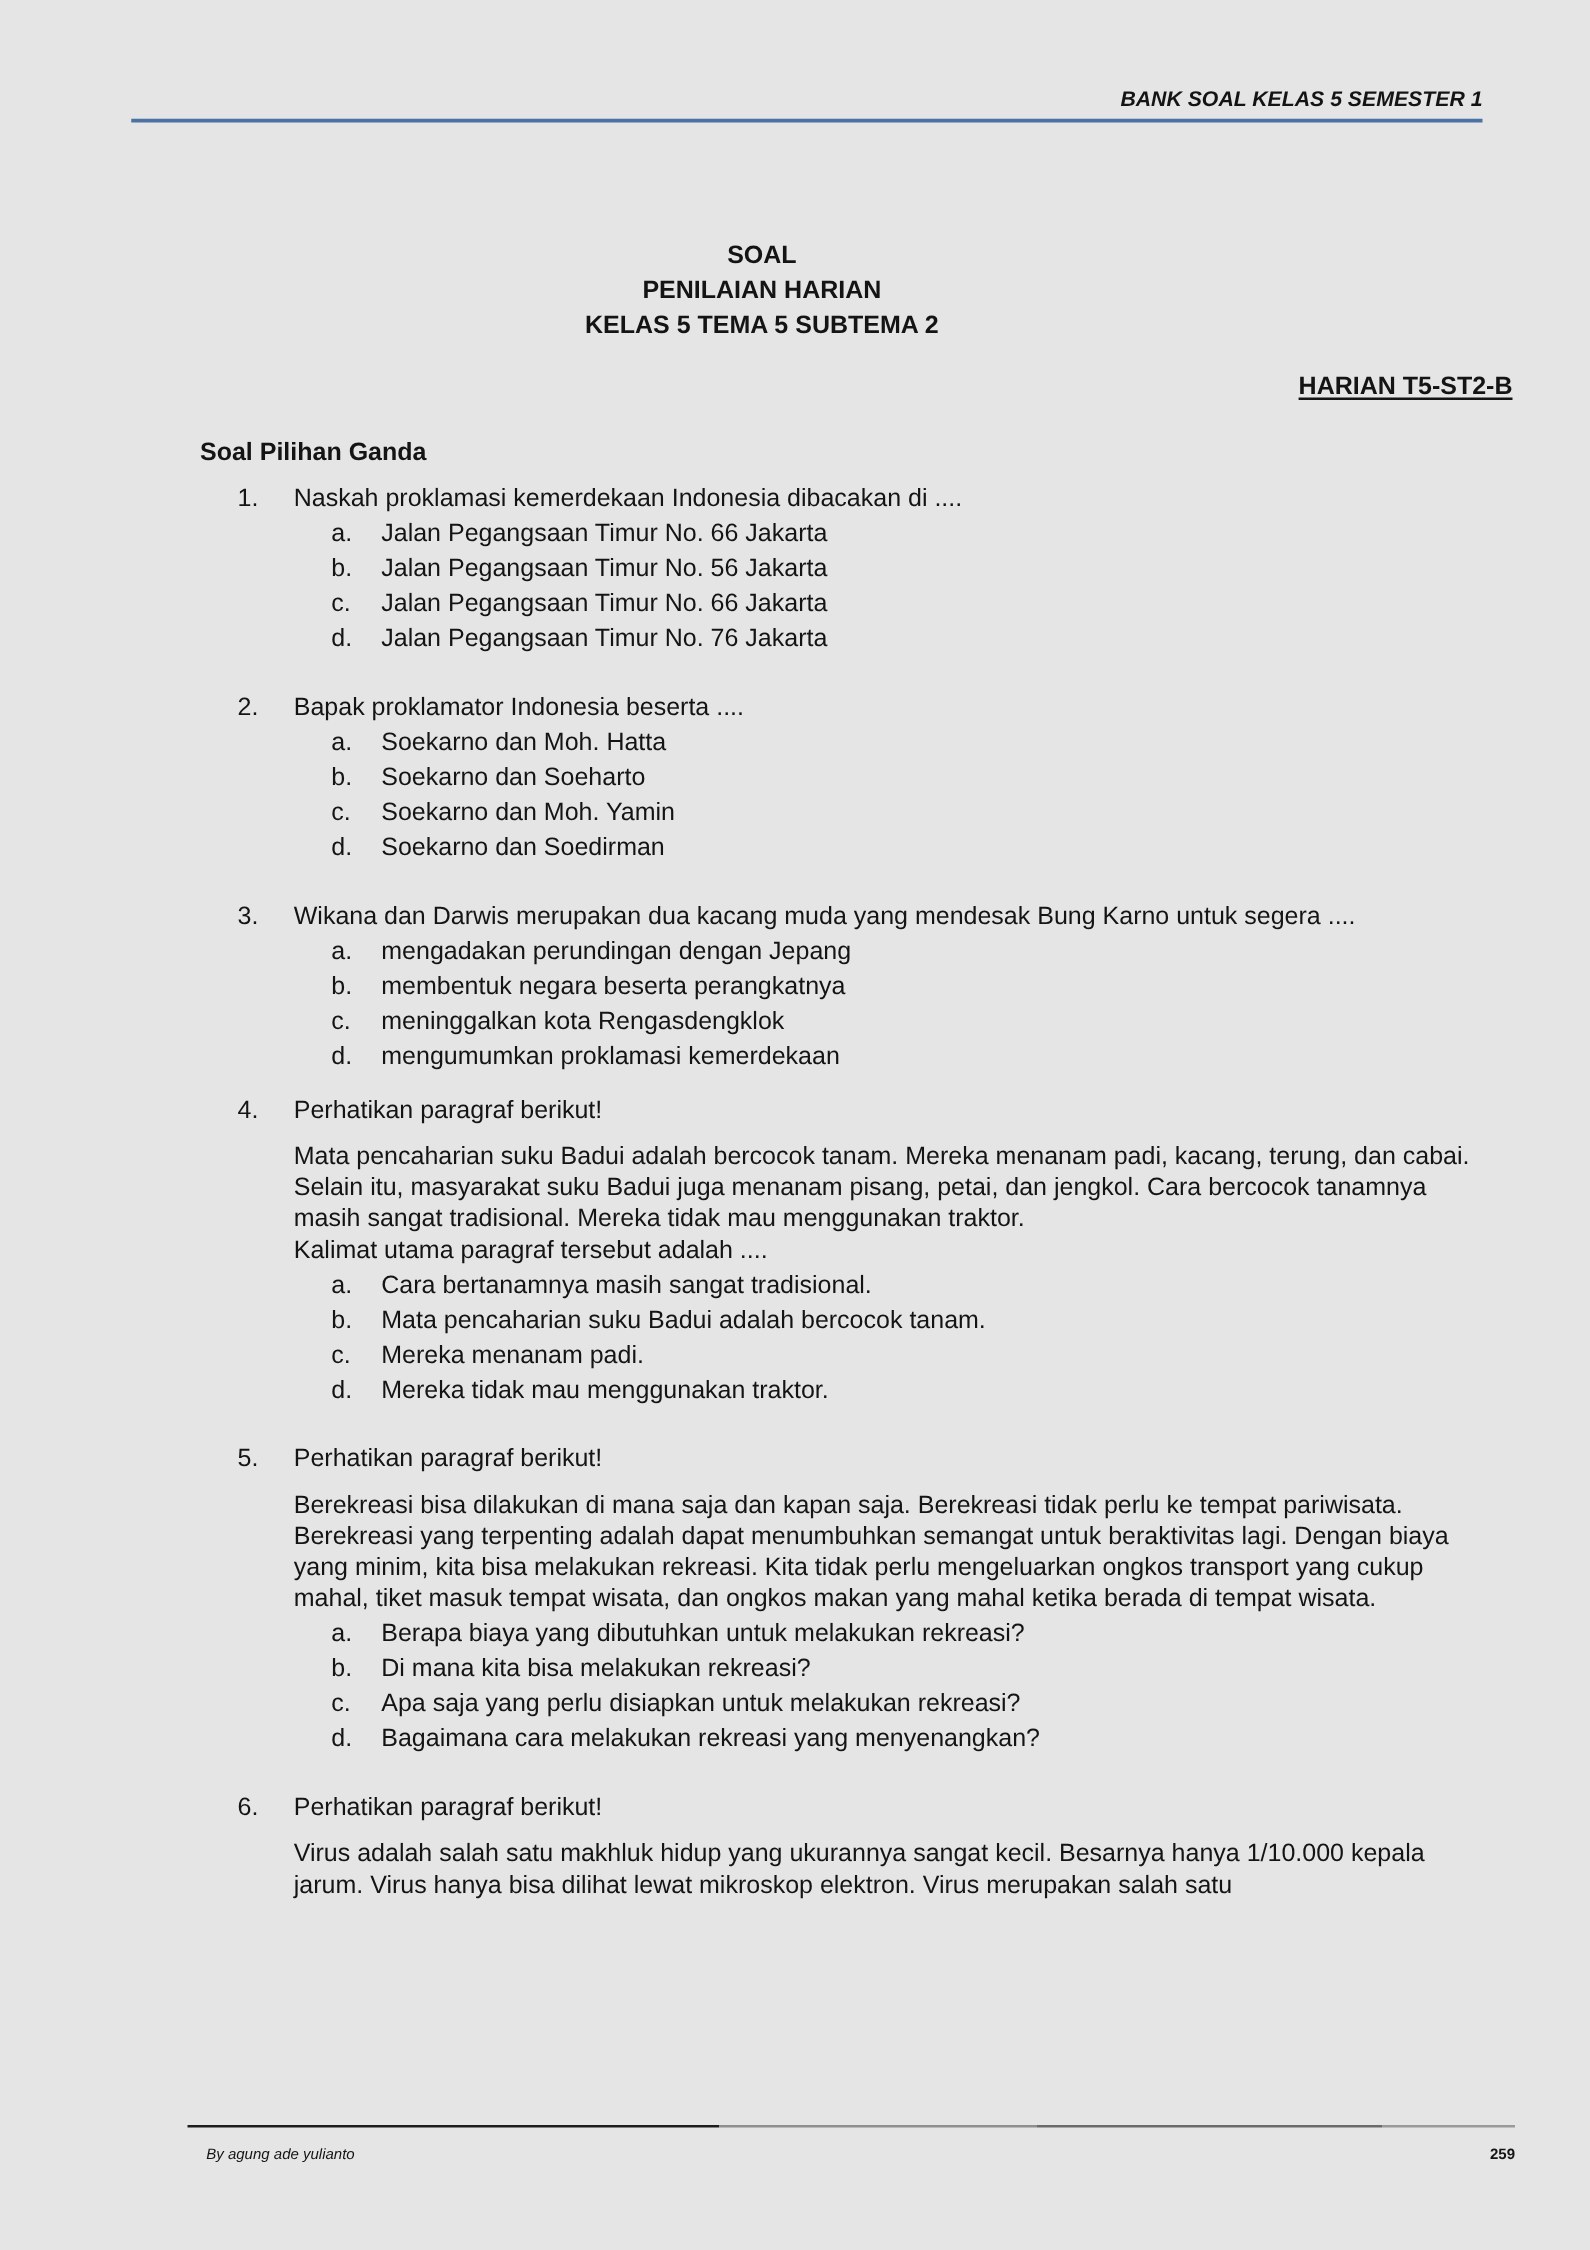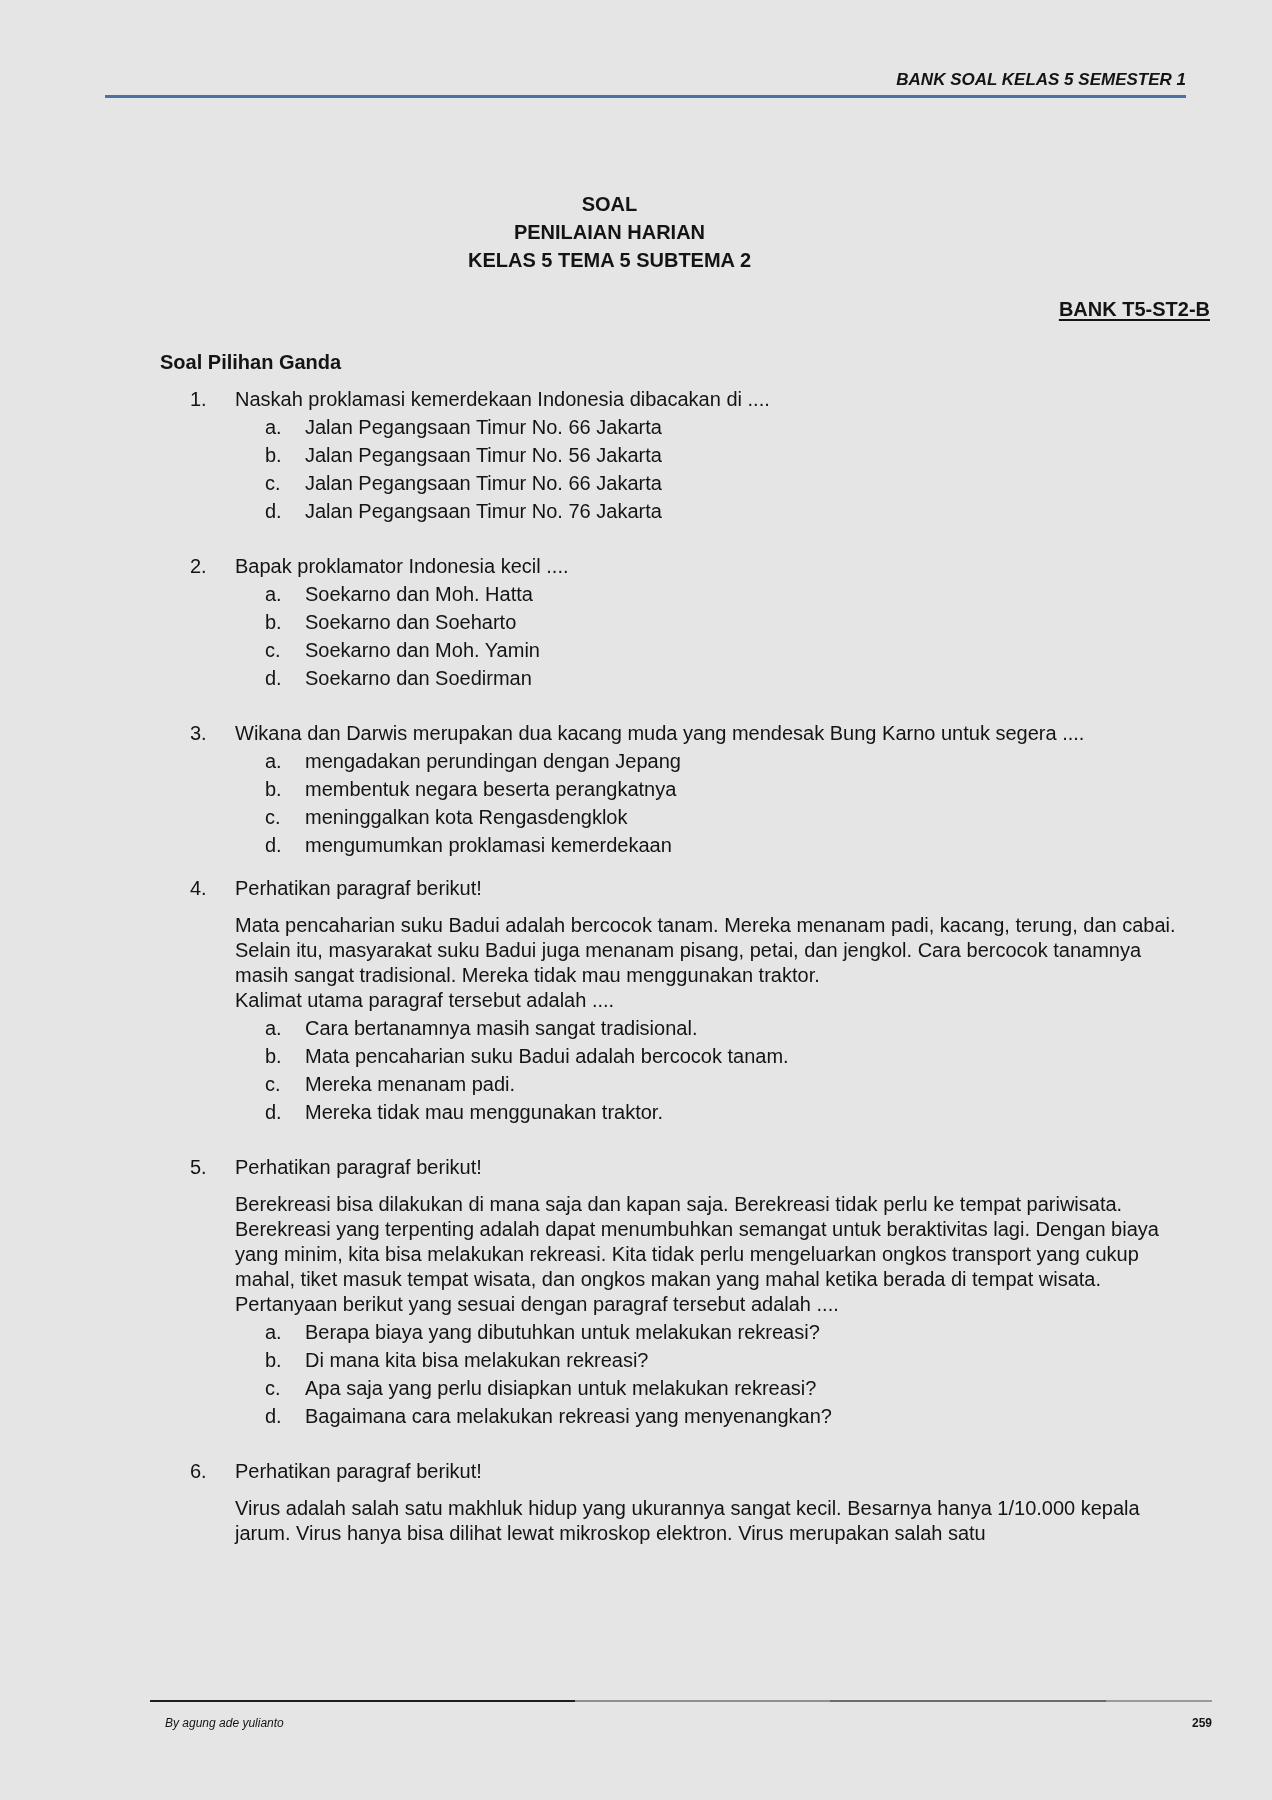--- a/index.html
+++ b/index.html
@@ -80,21 +80,21 @@
   </div>
   <div class="hdr-rule"></div>
 
   <div class="title-block">
     <div>SOAL</div>
     <div>PENILAIAN HARIAN</div>
     <div>KELAS 5 TEMA 5 SUBTEMA 2</div>
   </div>
 
   <div class="model-row">
-    <span class="model-label">BANK T5-ST2-B</span>
+    <span class="model-label">HARIAN T5-ST2-B</span>
   </div>
 
   <div class="section-heading">Soal Pilihan Ganda</div>
 
   <div class="questions">
 
     <div class="question">
       <div class="q-line">
         <span class="q-num">1.</span>
         <span class="q-text">Naskah proklamasi kemerdekaan Indonesia dibacakan di ....</span>
@@ -115,21 +115,21 @@
         <div class="option">
           <span class="opt-letter">d.</span>
           <span class="opt-text">Jalan Pegangsaan Timur No. 76 Jakarta</span>
         </div>
       </div>
     </div>
 
     <div class="question q-gap">
       <div class="q-line">
         <span class="q-num">2.</span>
-        <span class="q-text">Bapak proklamator Indonesia kecil ....</span>
+        <span class="q-text">Bapak proklamator Indonesia beserta ....</span>
       </div>
       <div class="options">
         <div class="option">
           <span class="opt-letter">a.</span>
           <span class="opt-text">Soekarno dan Moh. Hatta</span>
         </div>
         <div class="option">
           <span class="opt-letter">b.</span>
           <span class="opt-text">Soekarno dan Soeharto</span>
         </div>
@@ -195,21 +195,20 @@
         </div>
       </div>
     </div>
 
     <div class="question q-gap">
       <div class="q-line">
         <span class="q-num">5.</span>
         <span class="q-text">Perhatikan paragraf berikut!</span>
       </div>
       <div class="q-paragraph">Berekreasi bisa dilakukan di mana saja dan kapan saja. Berekreasi tidak perlu ke tempat pariwisata. Berekreasi yang terpenting adalah dapat menumbuhkan semangat untuk beraktivitas lagi. Dengan biaya yang minim, kita bisa melakukan rekreasi. Kita tidak perlu mengeluarkan ongkos transport yang cukup mahal, tiket masuk tempat wisata, dan ongkos makan yang mahal ketika berada di tempat wisata.</div>
-      <div class="q-prompt">Pertanyaan berikut yang sesuai dengan paragraf tersebut adalah ....</div>
       <div class="options">
         <div class="option">
           <span class="opt-letter">a.</span>
           <span class="opt-text">Berapa biaya yang dibutuhkan untuk melakukan rekreasi?</span>
         </div>
         <div class="option">
           <span class="opt-letter">b.</span>
           <span class="opt-text">Di mana kita bisa melakukan rekreasi?</span>
         </div>
         <div class="option">

